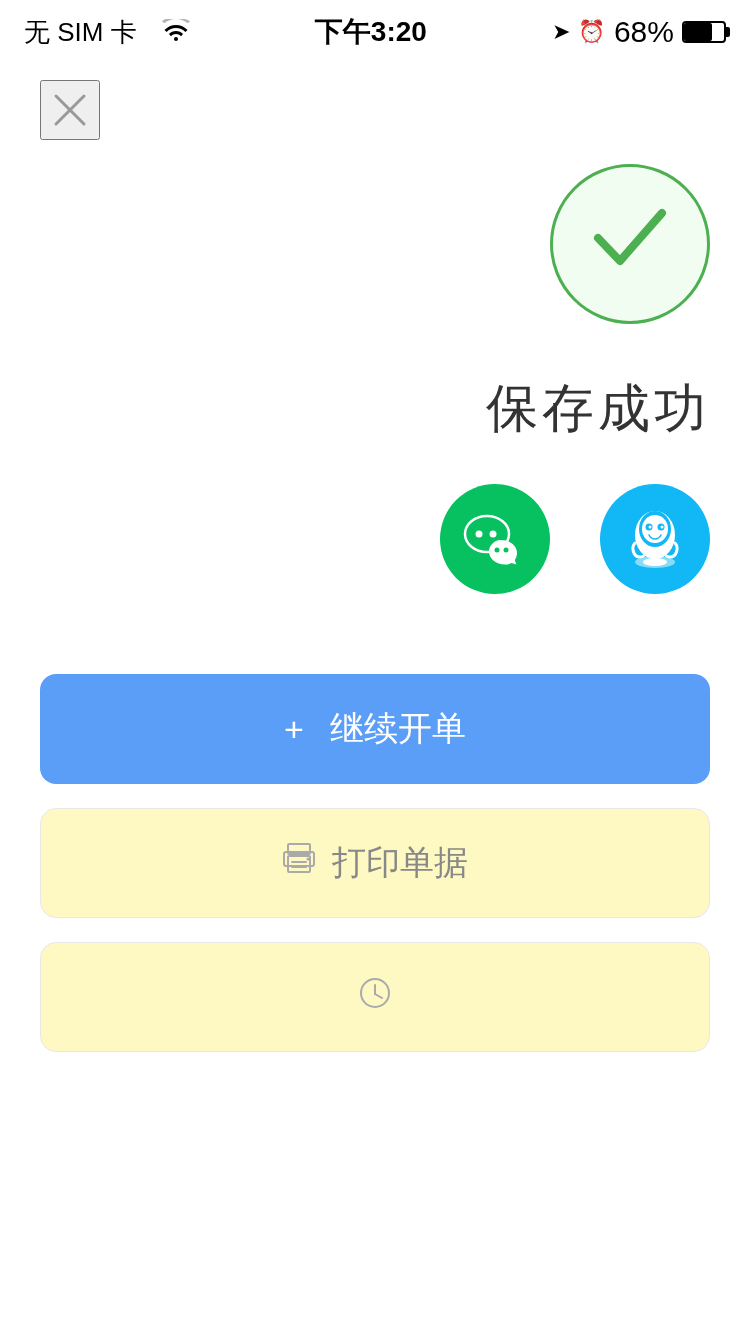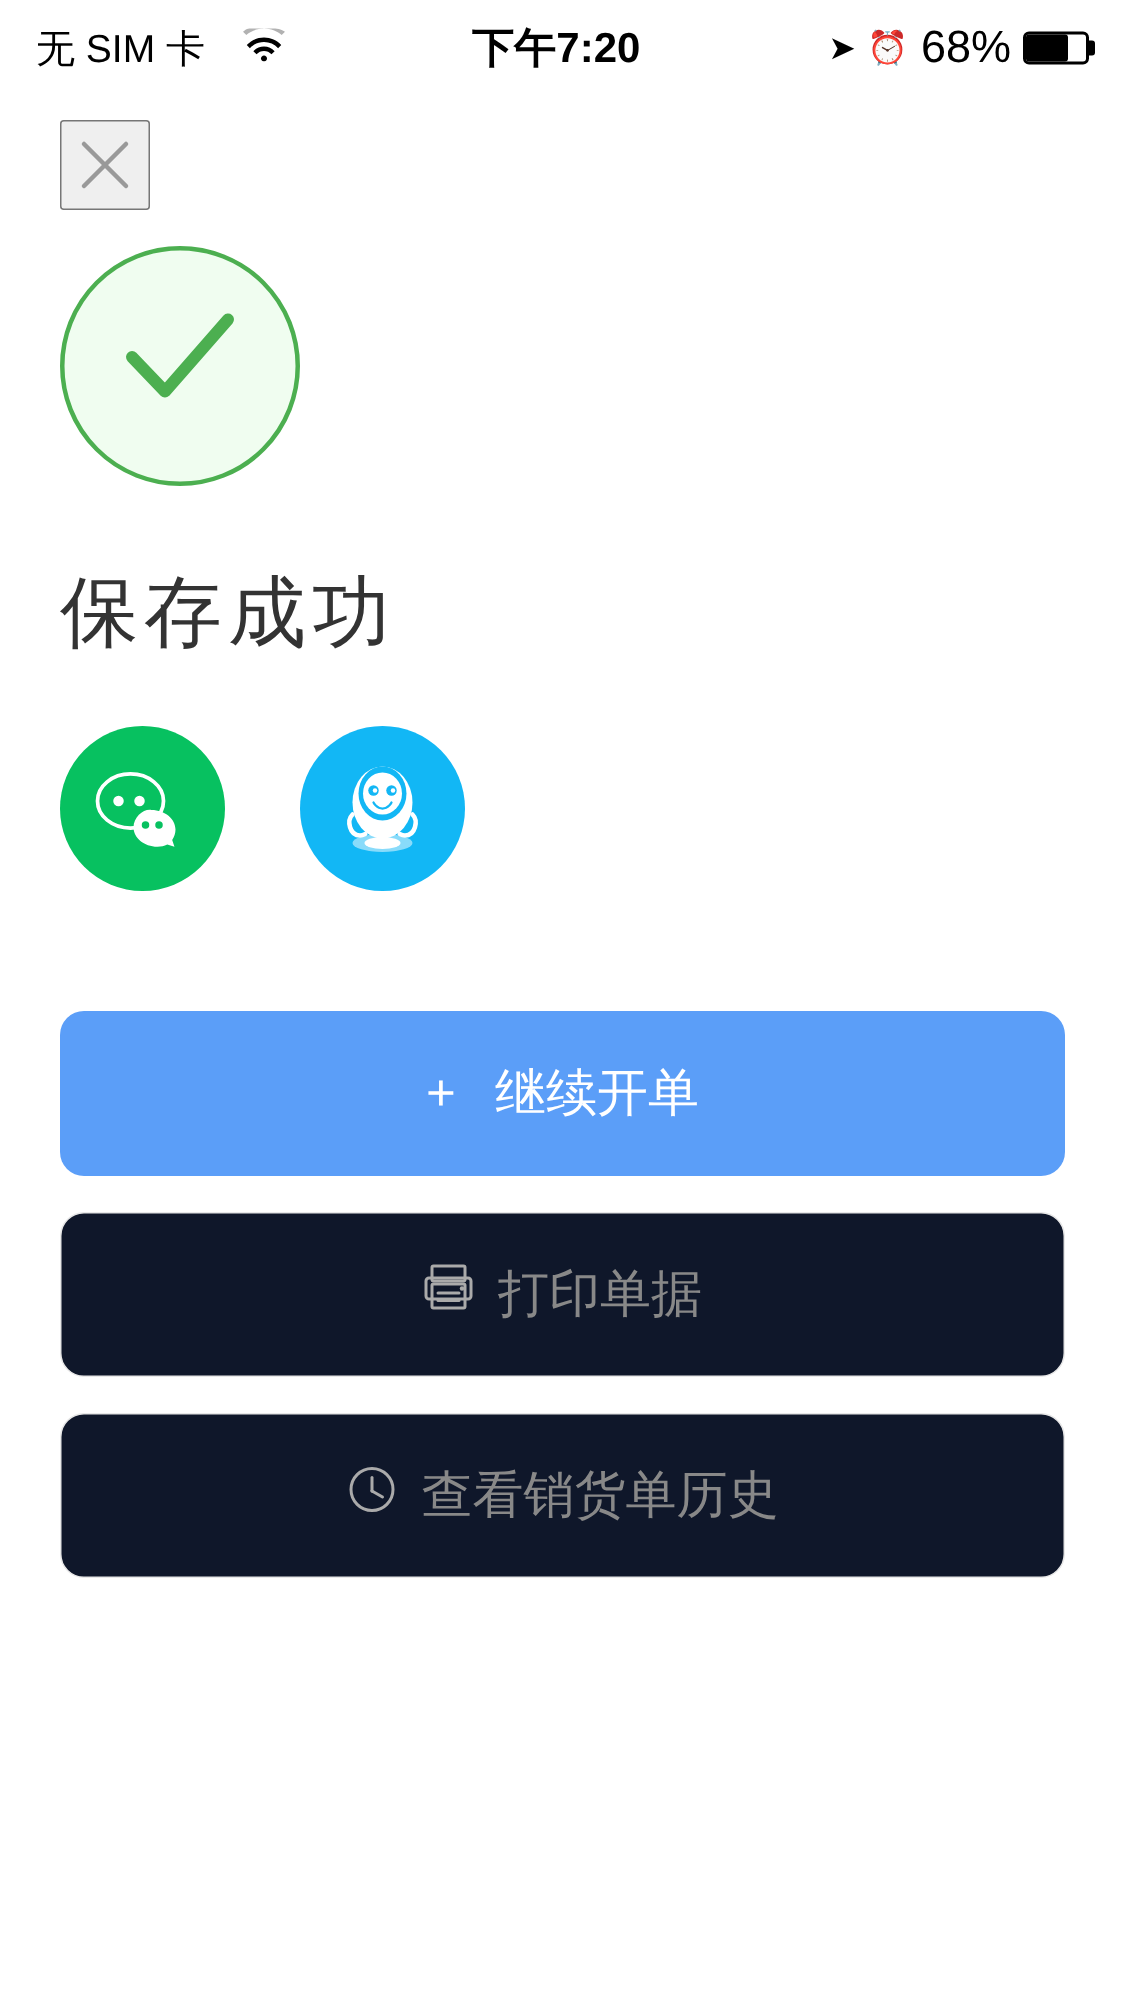--- a/index.html
+++ b/index.html
@@ -84,21 +84,21 @@
       background: #000;
       border-radius: 2px;
     }
 
     
     .main-content {
       width: 100%;
       padding: 0 40px;
       display: flex;
       flex-direction: column;
-      align-items: flex-start;
+      align-items: flex-end;
     }
 
     
     .close-btn {
       position: absolute;
       top: 80px;
       left: 40px;
       width: 60px;
       height: 60px;
       display: flex;
@@ -213,41 +213,41 @@
       border: none;
       outline: none;
     }
 
     .action-btn-primary {
       background: #5B9EF8;
       color: #ffffff;
     }
 
     .action-btn-secondary {
-      background: #0f172a;
+      background: #fef9c3;
       color: #888;
       border: 1px solid #e8e8e8;
     }
   </style>
 </head>
 <body>
 
 <div class="status-bar">
   <div class="status-left">
     <span>无 SIM 卡</span>
     <span>
       <svg width="28" height="22" viewBox="0 0 28 22" fill="none">
         <path d="M14 18c1.1 0 2 .9 2 2s-.9 2-2 2-2-.9-2-2 .9-2 2-2z" fill="#000"></path>
         <path d="M14 12c2.8 0 5.3 1.2 7.1 3.1l-2.1 2.1C17.7 15.8 15.9 15 14 15s-3.7.8-5 2.2l-2.1-2.1C8.7 13.2 11.2 12 14 12z" fill="#000"></path>
         <path d="M14 6c4.5 0 8.6 1.9 11.5 5l-2.1 2.1C21 10.4 17.7 9 14 9s-7 1.4-9.4 4.1L2.5 11C5.4 7.9 9.5 6 14 6z" fill="#000"></path>
         <path d="M14 0C9.5 0 5.4 1.6 2.2 4.3L0 2.1C3.7-.8 8.6-2.6 14 0c5.4-1.7 10.3.2 14 2.1l-2.2 2.2C22.6 1.6 18.5 0 14 0z" fill="#000" opacity="0.3"></path>
       </svg>
     </span>
   </div>
-  <div class="status-center">下午7:20</div>
+  <div class="status-center">下午3:20</div>
   <div class="status-right">
     <span style="font-size:22px;">➤</span>
     <span style="font-size:22px;">⏰</span>
     <span style="font-size:30px;">68%</span>
     <div class="battery-container">
       <div class="battery-icon">
         <div class="battery-fill"></div>
       </div>
     </div>
   </div>
@@ -323,17 +323,16 @@
     </button>
 
     <button class="action-btn action-btn-secondary">
       <span>
         <svg width="34" height="34" viewBox="0 0 34 34" fill="none">
           <circle cx="17" cy="17" r="14" stroke="#aaa" stroke-width="2" fill="none"></circle>
           <line x1="17" y1="9" x2="17" y2="18" stroke="#aaa" stroke-width="2" stroke-linecap="round"></line>
           <line x1="17" y1="18" x2="24" y2="22" stroke="#aaa" stroke-width="2" stroke-linecap="round"></line>
         </svg>
       </span>
-      <span>查看销货单历史</span>
     </button>
   </div>
 
 </div>
 
 </body></html>

